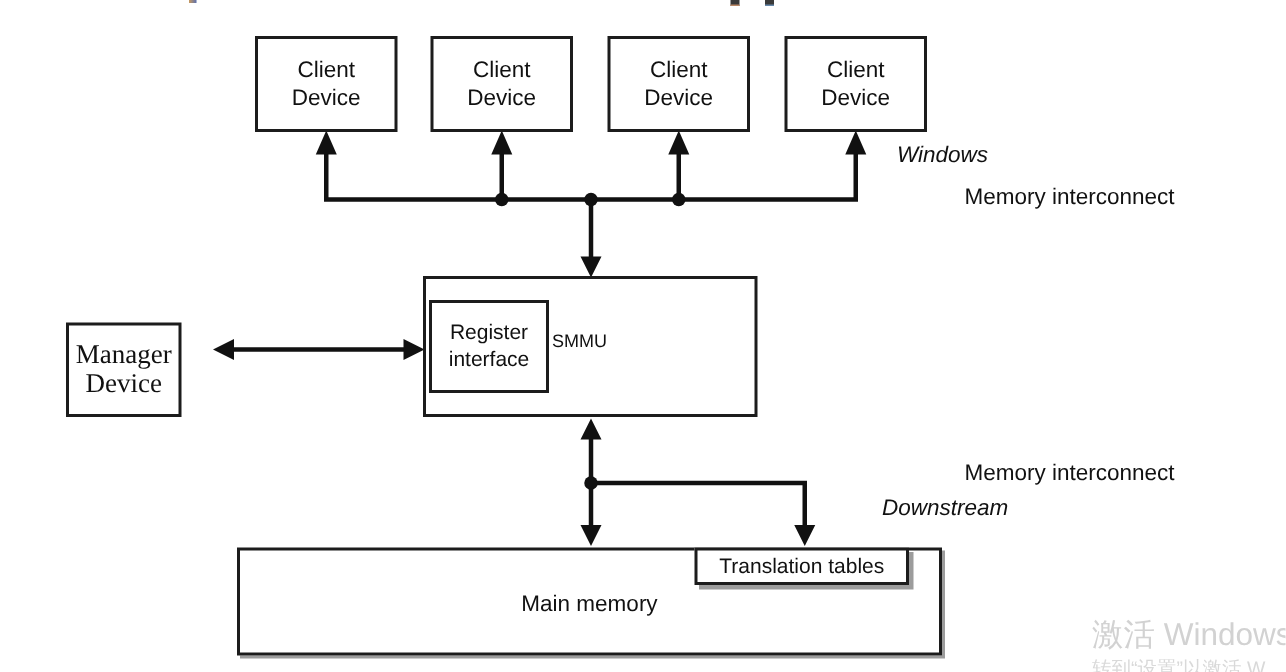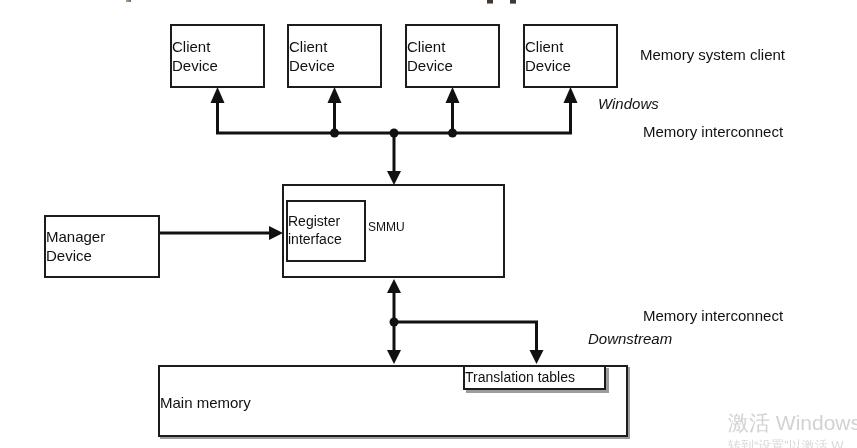--- a/index.html
+++ b/index.html
@@ -6,29 +6,29 @@
   body { background:#ffffff; font-family:"Liberation Sans", sans-serif; }
   #screen {
     position:relative; width:857px; height:448px;
     background:#ffffff; overflow:hidden;
     color:#111;
   }
   #connectors { position:absolute; left:0; top:0; z-index:1; pointer-events:none; }
   .box {
     position:absolute; z-index:2;
     background:#ffffff; border:2px solid #1c1c1c;
-    text-align:left; color:#111;
+    text-align:center; color:#111;
   }
   .box .bl { display:block; }
   .client-box { width:95px; height:64px; top:24px; font-size:15px; line-height:19px; padding-top:11px; }
   #client-1 { left:170px; }
   #client-2 { left:287px; }
   #client-3 { left:405px; }
   #client-4 { left:523px; }
-  #manager-box { left:44px; top:215px; width:116px; height:63px; font-size:15px; line-height:19px; padding-top:10px; }
+  #manager-box { left:44px; top:215px; width:77px; height:63px; font-size:18px; line-height:19px; padding-top:10px;font-family:Liberation Serif, serif; }
   #smmu-box { left:282px; top:184px; width:223px; height:94px; }
   #register-box { left:286px; top:200px; width:80px; height:62px; font-size:14px; line-height:18px; padding-top:10px; z-index:3; }
   #smmu-label { position:absolute; left:368px; top:220px; z-index:3; font-size:12px; }
   #main-memory-box { left:158px; top:365px; width:470px; height:72px; box-shadow:2px 2px 0 #9c9c9c; font-size:15px; padding-top:27px; }
   #translation-box { left:463px; top:365px; width:143px; height:25px; box-shadow:3px 3px 0 #9c9c9c; font-size:14px; line-height:20px; z-index:3; }
   .side-label { position:absolute; z-index:2; font-size:15px; color:#111; white-space:nowrap; }
   .italic { font-style:italic; }
   #lbl-memory-system-client { left:640px; top:46px; }
   #lbl-upstream { left:598px; top:95px; }
   #lbl-mi-top { left:643px; top:123px; }
@@ -112,21 +112,20 @@
   </div>
   <span id="smmu-label">SMMU</span>
 
   <div class="box" id="translation-box">
     <span>Translation tables</span>
   </div>
   <div class="box" id="main-memory-box">
     <span>Main memory</span>
   </div>
 
-  <span class="side-label" id="lbl-memory-system-client">Memory system client</span>
   <span class="side-label italic" id="lbl-upstream">Windows</span>
   <span class="side-label" id="lbl-mi-top">Memory interconnect</span>
   <span class="side-label" id="lbl-mi-bottom">Memory interconnect</span>
   <span class="side-label italic" id="lbl-downstream">Downstream</span>
 
   <span class="watermark" id="wm-line1">激活 Windows</span>
   <span class="watermark" id="wm-line2">转到“设置”以激活 W</span>
 
   <div class="artifact" id="artifact-1"></div>
   <div class="artifact" id="artifact-2"></div>

